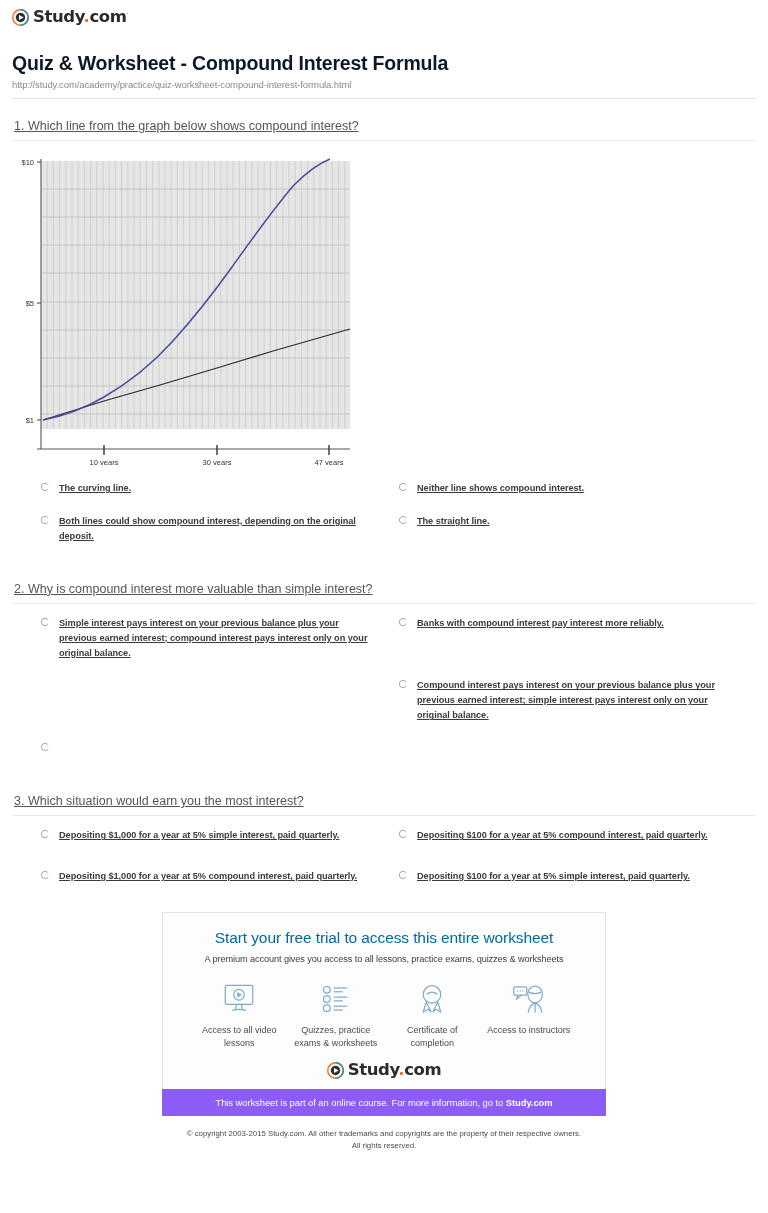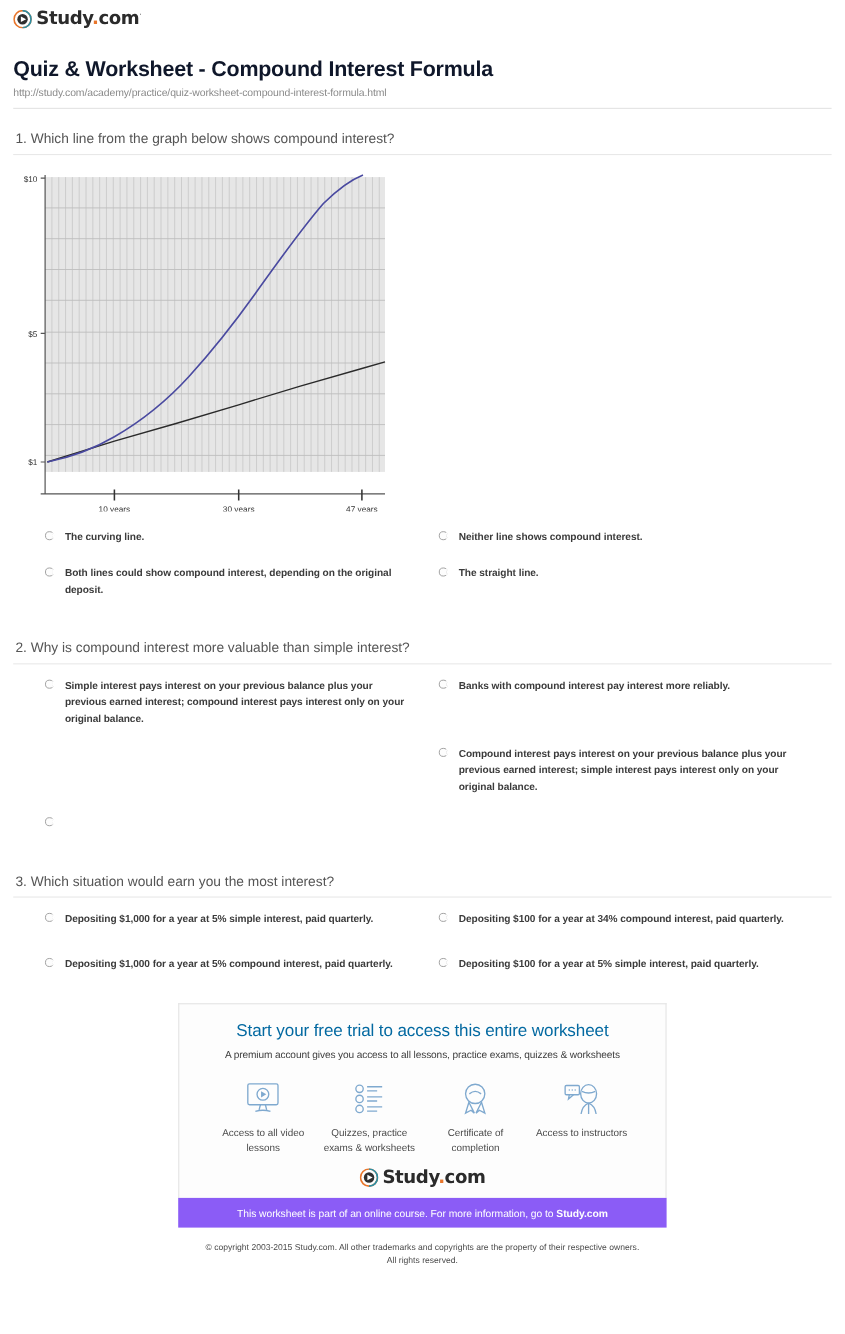--- a/index.html
+++ b/index.html
@@ -77,20 +77,21 @@
     background: #e3e3e3;
   }
 
   
   .question-block { padding: 0 12px; }
   .question-text {
     font-size: 12.5px;
     color: #555555;
     padding: 20px 0 7px 2px;
     font-weight: 400;
+    text-decoration: underline;
   }
   .q-rule {
     height: 1px;
     background: #e8e8e8;
     margin-bottom: 4px;
   }
 
   .answers {
     display: flex;
     flex-wrap: wrap;
@@ -113,20 +114,21 @@
     margin-top: 1px;
     margin-right: 9px;
     display: block;
   }
   .answer-label {
     font-size: 9.2px;
     line-height: 1.62;
     color: #3b3b3b;
     font-weight: bold;
     letter-spacing: -0.05px;
+    text-decoration: underline;
   }
 
   
   .chart-wrap {
     padding: 8px 0 0 0;
     position: relative;
     height: 320px;
   }
   .chart-svg { display: block; }
 
@@ -403,21 +405,21 @@
           <circle cx="6" cy="6" r="4.4" fill="#fdfdfd" stroke="#9a9a9a" stroke-width="1"></circle>
           <path d="M9.2 2.9 A4.4 4.4 0 0 1 9.2 9.1" stroke="#ffffff" stroke-width="1.6" fill="none"></path>
         </svg>
         <span class="answer-label">Depositing $1,000 for a year at 5% simple interest, paid quarterly.</span>
       </div>
       <div class="answer" style="margin-bottom:26px;">
         <svg class="radio" viewBox="0 0 12 12">
           <circle cx="6" cy="6" r="4.4" fill="#fdfdfd" stroke="#9a9a9a" stroke-width="1"></circle>
           <path d="M9.2 2.9 A4.4 4.4 0 0 1 9.2 9.1" stroke="#ffffff" stroke-width="1.6" fill="none"></path>
         </svg>
-        <span class="answer-label">Depositing $100 for a year at 34% compound interest, paid quarterly.</span>
+        <span class="answer-label">Depositing $100 for a year at 5% compound interest, paid quarterly.</span>
       </div>
       <div class="answer" style="margin-bottom:0;">
         <svg class="radio" viewBox="0 0 12 12">
           <circle cx="6" cy="6" r="4.4" fill="#fdfdfd" stroke="#9a9a9a" stroke-width="1"></circle>
           <path d="M9.2 2.9 A4.4 4.4 0 0 1 9.2 9.1" stroke="#ffffff" stroke-width="1.6" fill="none"></path>
         </svg>
         <span class="answer-label">Depositing $1,000 for a year at 5% compound interest, paid quarterly.</span>
       </div>
       <div class="answer" style="margin-bottom:0;">
         <svg class="radio" viewBox="0 0 12 12">

